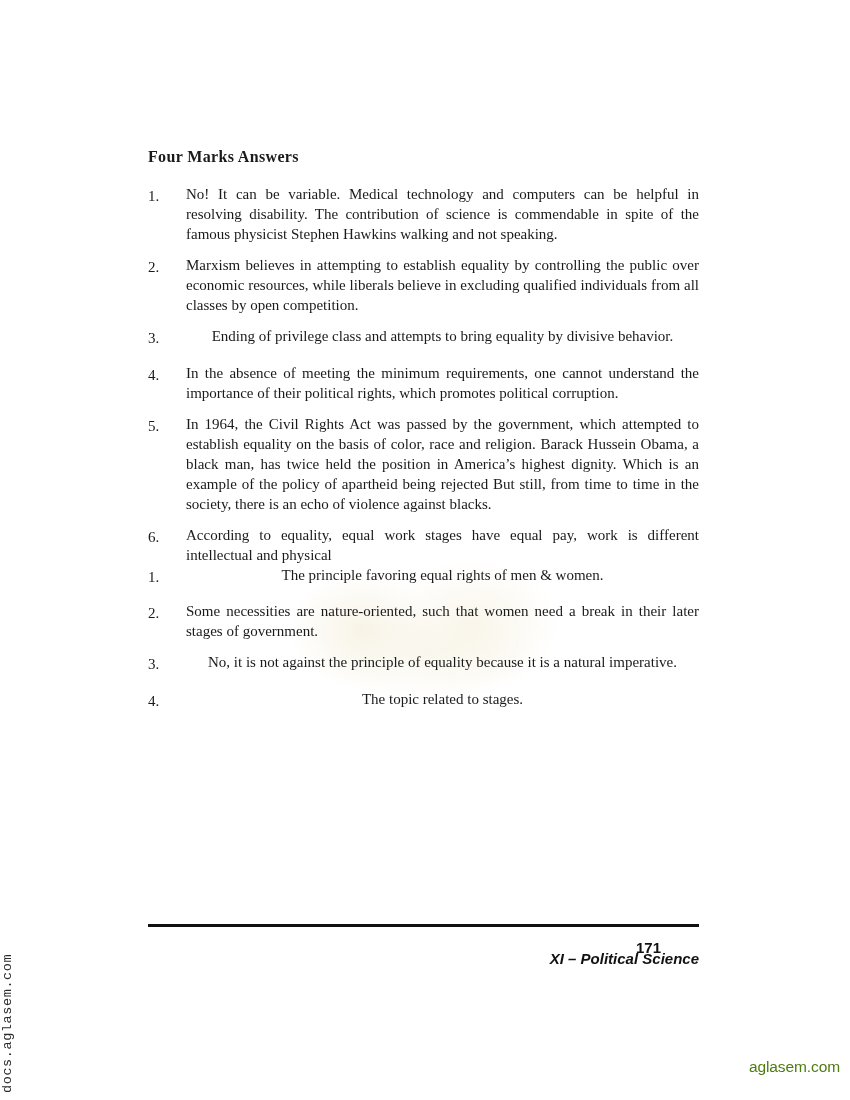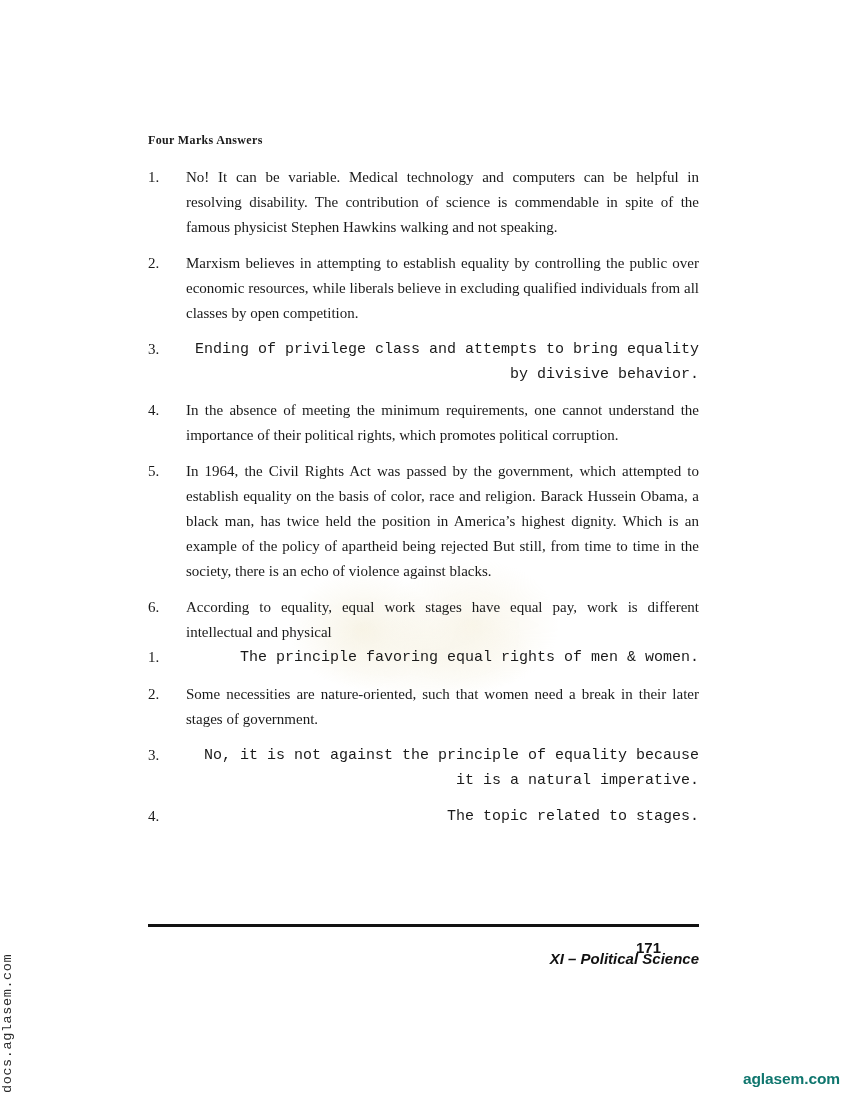--- a/index.html
+++ b/index.html
@@ -50,23 +50,23 @@
   .content {
     position: absolute;
     left: 148px;
     top: 133px;
     width: 551px;
     z-index: 2;
   }
 
   .section-heading {
     font-weight: bold;
-    font-size: 12px;
+    font-size: 16px;
     letter-spacing: 0.35px;
-    margin: 0 0 18px 0;
+    margin: 14px 0 18px 0;
     line-height: 1.2;
   }
   .section-heading.second {
     margin-top: 27px;
     margin-bottom: 15px;
   }
 
   .qlist {
     list-style: none;
     margin: 0;
@@ -80,26 +80,26 @@
   .qitem:last-child { margin-bottom: 0; }
   .qnum {
     flex: 0 0 38px;
     font-size: 15px;
     line-height: 25.5px;
     text-align: left;
   }
   .qtext {
     flex: 1 1 auto;
     font-size: 15px;
-    line-height: 25px;
+    line-height: 20px;
     text-align: justify;
     text-justify: inter-word;
     hyphens: none;
   }
-  .qtext.nojust { text-align: right; font-family: Liberation Mono, monospace; }
+  .qtext.nojust { text-align: center; }
 
   
   .footer-rule {
     position: absolute;
     left: 148px;
     top: 924px;
     width: 551px;
     height: 3px;
     background: #111111;
     z-index: 2;
@@ -156,26 +156,26 @@
   }
   .side-watermark .swtxt {
     display: block;
     transform: translate(-167px, 0px);
   }
 
   
   .brand {
     position: absolute;
     right: 10px;
-    bottom: 12px;
+    bottom: 24px;
     font-family: "Liberation Sans", "DejaVu Sans", sans-serif;
-    font-weight: bold;
+    font-weight: normal;
     font-size: 15.5px;
     letter-spacing: -0.1px;
-    color: #0f766e;
+    color: #4d7c0f;
     z-index: 3;
   }
 </style>
 </head>
 <body>
 
 <div class="page">
 
   <div class="watermark-blob">
     <div class="wm-a"></div>

